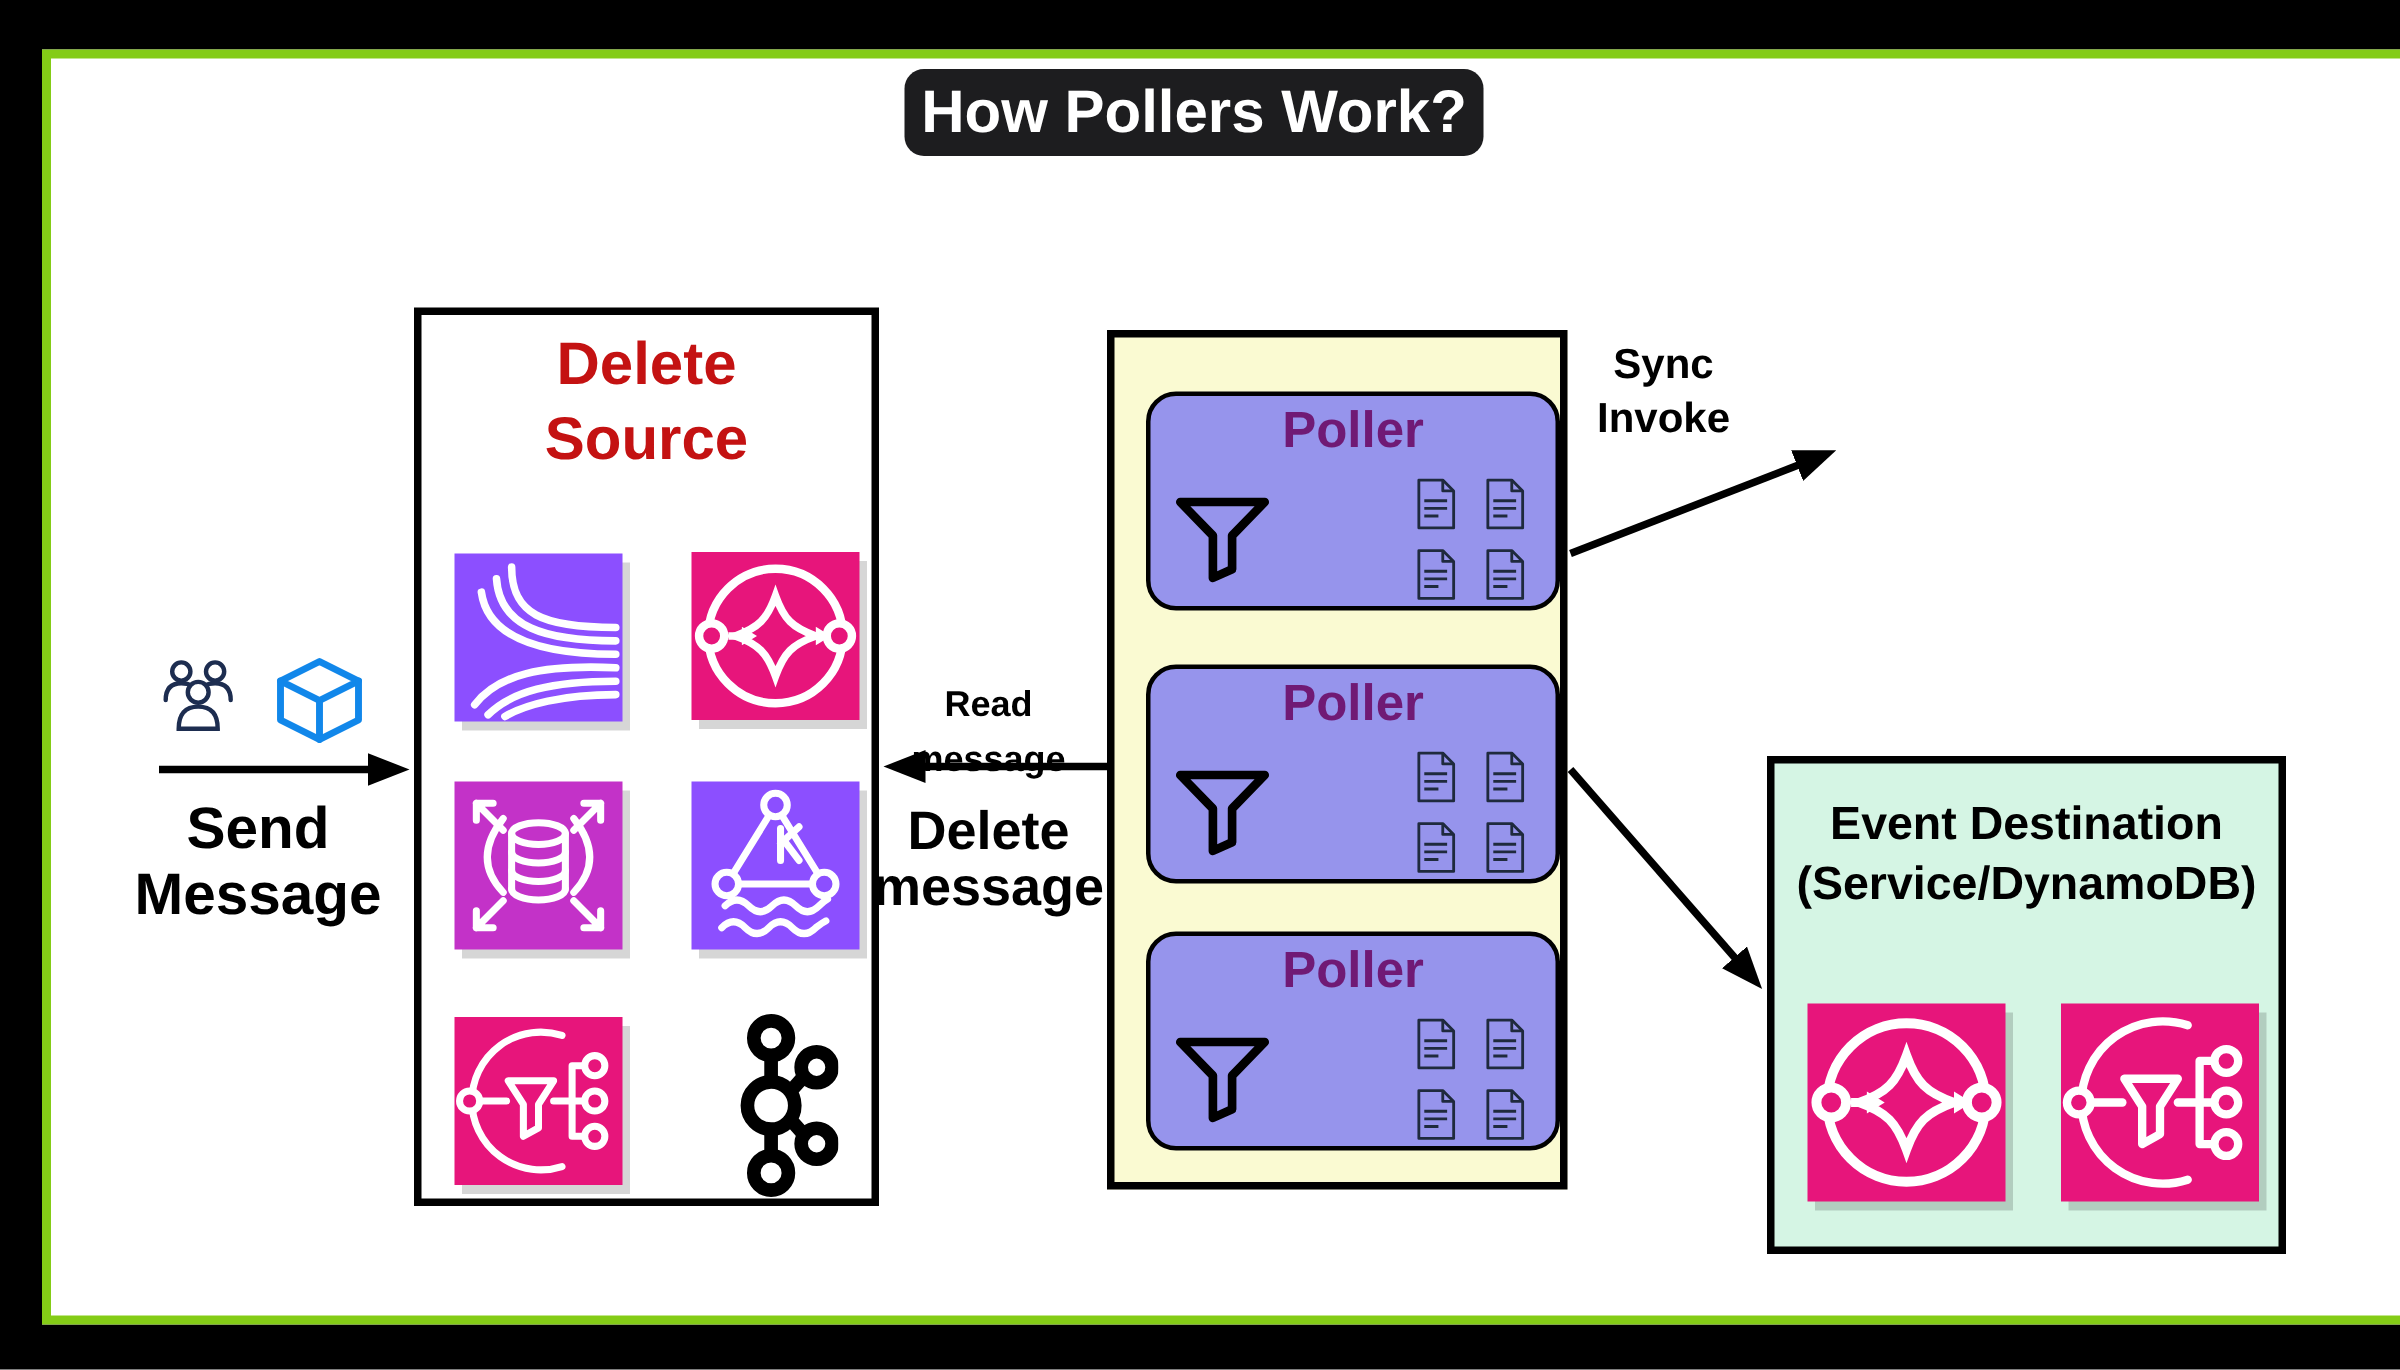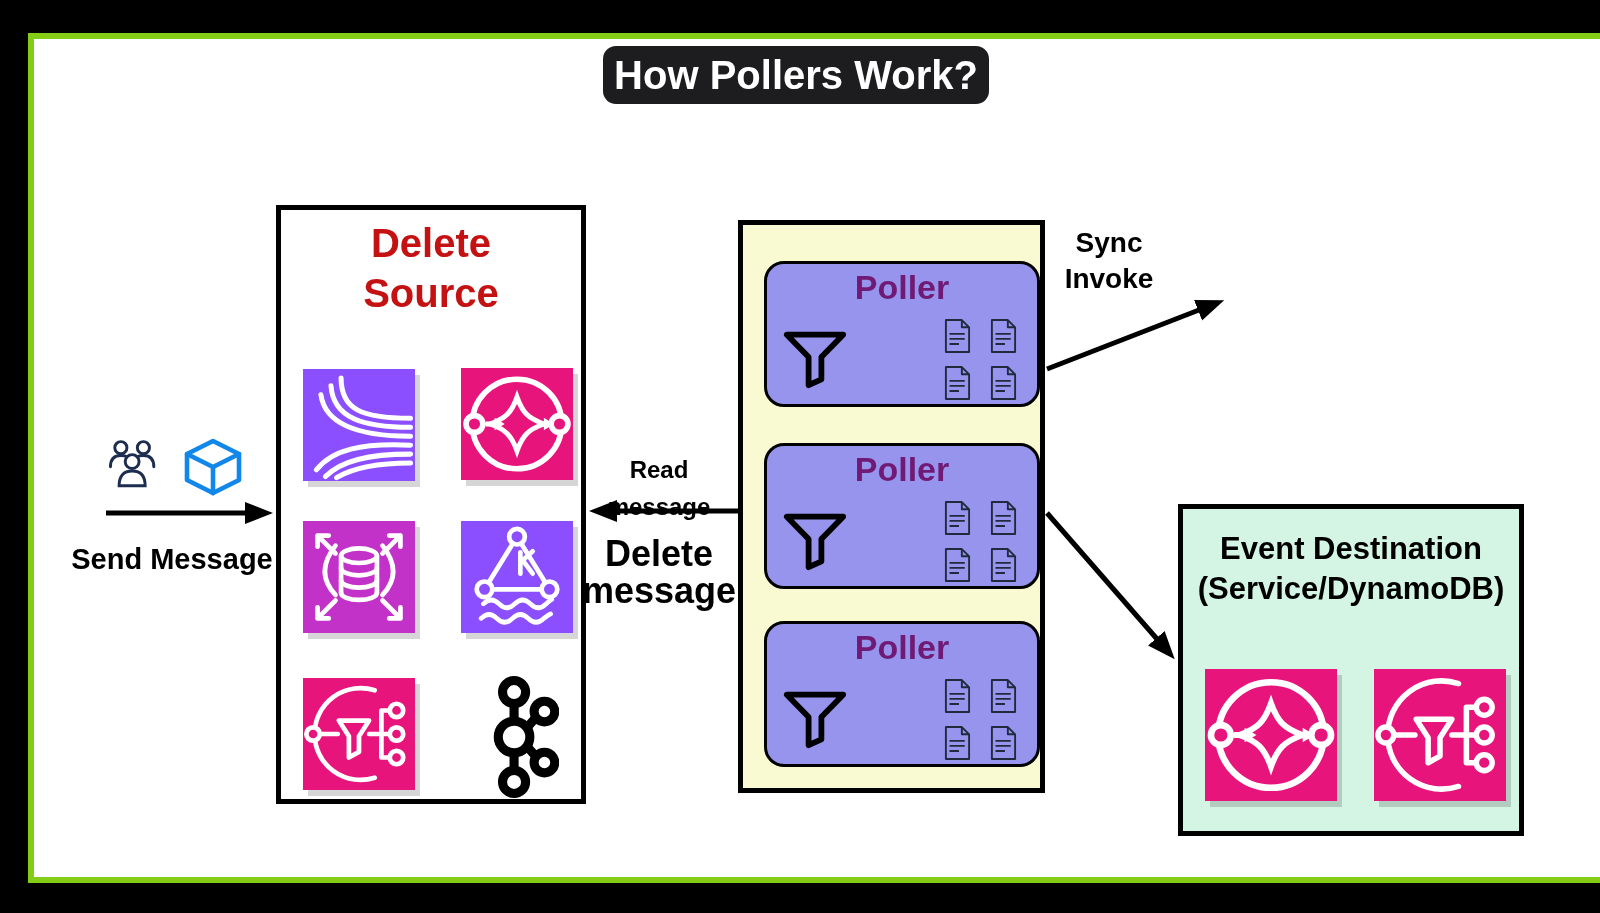--- a/index.html
+++ b/index.html
@@ -38,21 +38,21 @@
   .docs svg{width:29px;height:40px;display:block;}
   
   #frontend{left:1191px;top:202px;width:259px;height:130px;background:#f7a3d0;border:5px solid #000;
     text-align:center;font-size:29px;line-height:40px;color:#000;padding-top:16px;}
   
   #destination{left:1144px;top:465px;width:346px;height:332px;background:#d5f5e4;border:5px solid #000;}
   #destination .dest-title{position:absolute;left:0;top:20px;width:100%;text-align:center;
     font-size:31px;line-height:40px;color:#000;}
   
   .flabel{position:absolute;text-align:center;color:#000;}
-  #send-label{left:18px;top:492px;width:240px;font-size:29px;margin-top:12px;}
+  #send-label{left:18px;top:492px;width:240px;font-size:39px;}
   #read-label{left:535px;top:380px;width:180px;font-size:24px;line-height:37px;margin-top:32px;}
   #delete-label{left:535px;top:496px;width:180px;font-size:36px;line-height:37px;}
   #sync-label{left:995px;top:186px;width:160px;font-size:28px;line-height:36px;}
   #arrow-overlay{position:absolute;left:0;top:0;width:1544px;height:850px;pointer-events:none;}
   .icon-svg{display:block;}
 </style>
 </head>
 <body>
 
 <svg aria-hidden="true" style="position:absolute;width:0;height:0;overflow:hidden">

